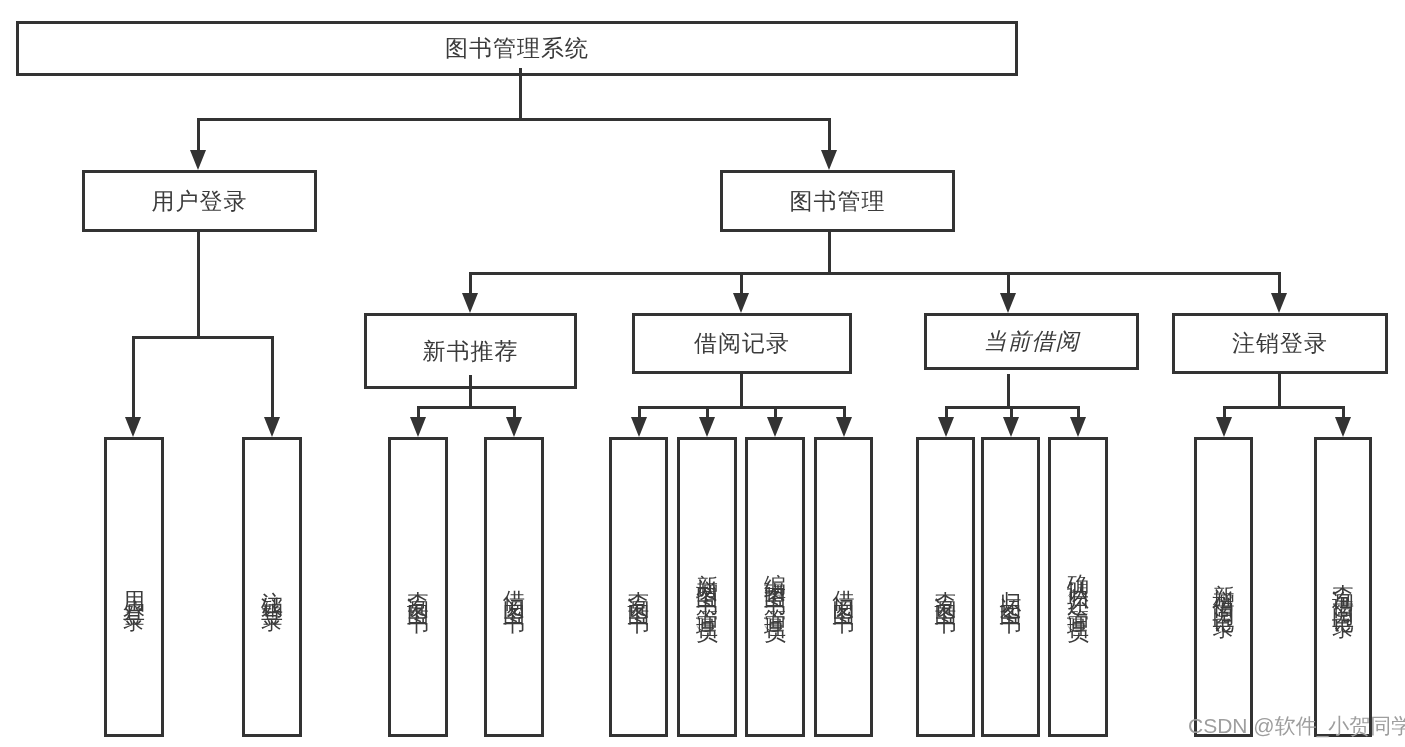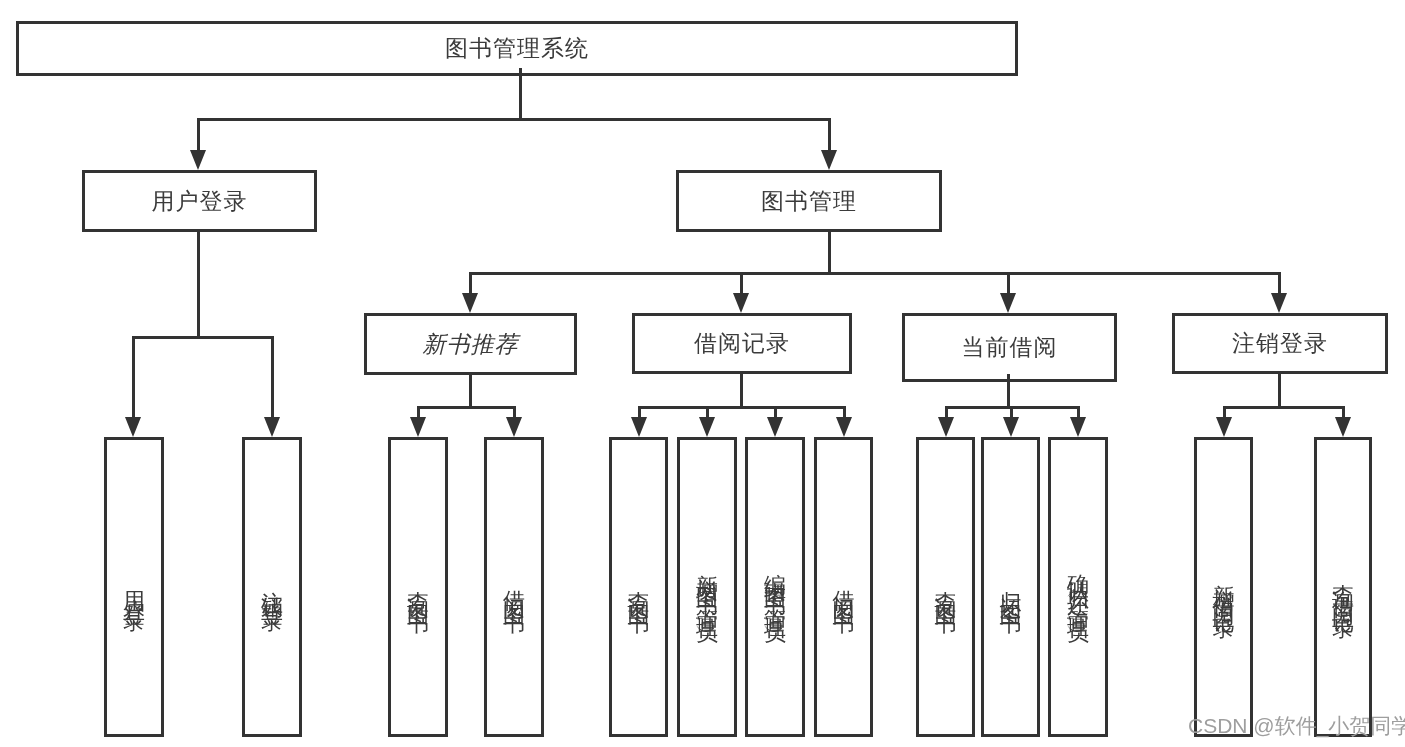--- a/index.html
+++ b/index.html
@@ -41,33 +41,33 @@
 <div class="stage">
 
   <div class="box" style="left:16px;top:13px;width:1002px;height:55px;margin-top:8px;">
     <span>图书管理系统</span>
   </div>
 
   <div class="box" style="left:82px;top:170px;width:235px;height:62px;">
     <span>用户登录</span>
   </div>
 
-  <div class="box" style="left:676px;top:170px;width:266px;height:62px;">
+  <div class="box" style="left:720px;top:170px;width:235px;height:62px;">
     <span>图书管理</span>
   </div>
 
-  <div class="box" style="left:364px;top:313px;width:213px;height:62px;font-style:italic;">
+  <div class="box" style="left:364px;top:313px;width:213px;height:76px;">
     <span>新书推荐</span>
   </div>
 
   <div class="box" style="left:632px;top:313px;width:220px;height:61px;">
     <span>借阅记录</span>
   </div>
 
-  <div class="box" style="left:902px;top:313px;width:215px;height:69px;">
+  <div class="box" style="left:924px;top:313px;width:215px;height:57px;font-style:italic;">
     <span>当前借阅</span>
   </div>
 
   <div class="box" style="left:1172px;top:313px;width:216px;height:61px;">
     <span>注销登录</span>
   </div>
 
   <div class="leaf" style="left:104px;top:437px;width:60px;height:300px;">
     <span class="vtext">用户登录</span>
   </div>

